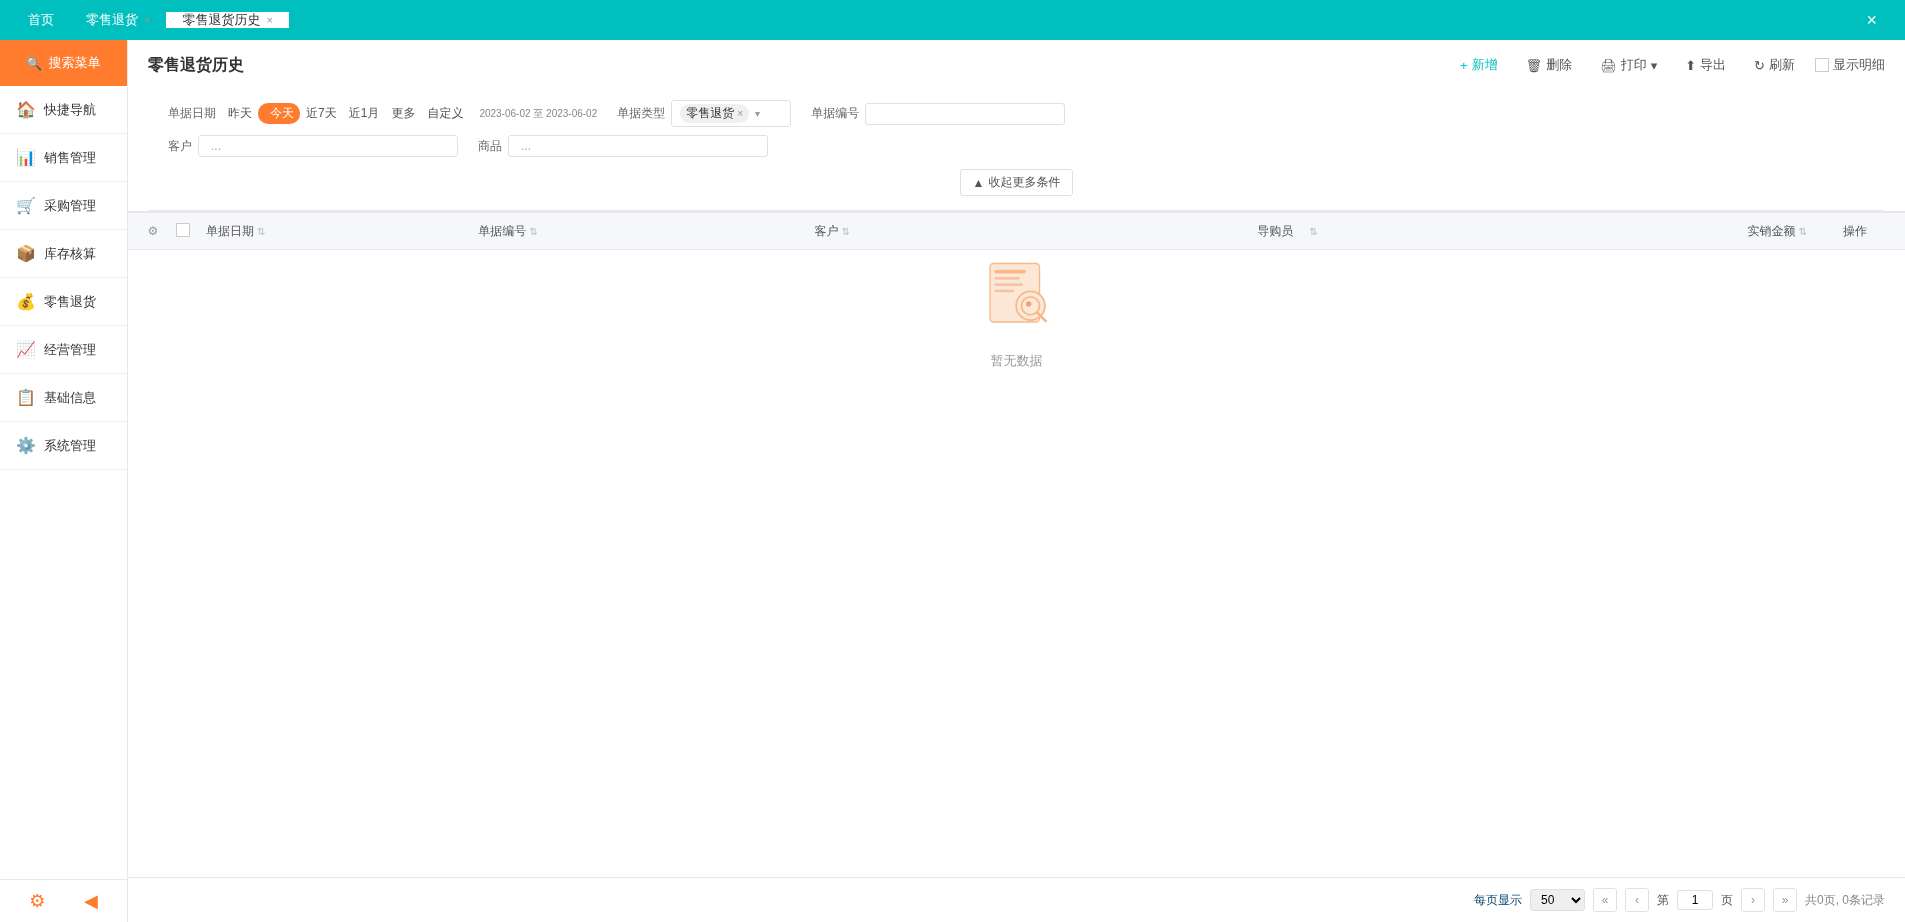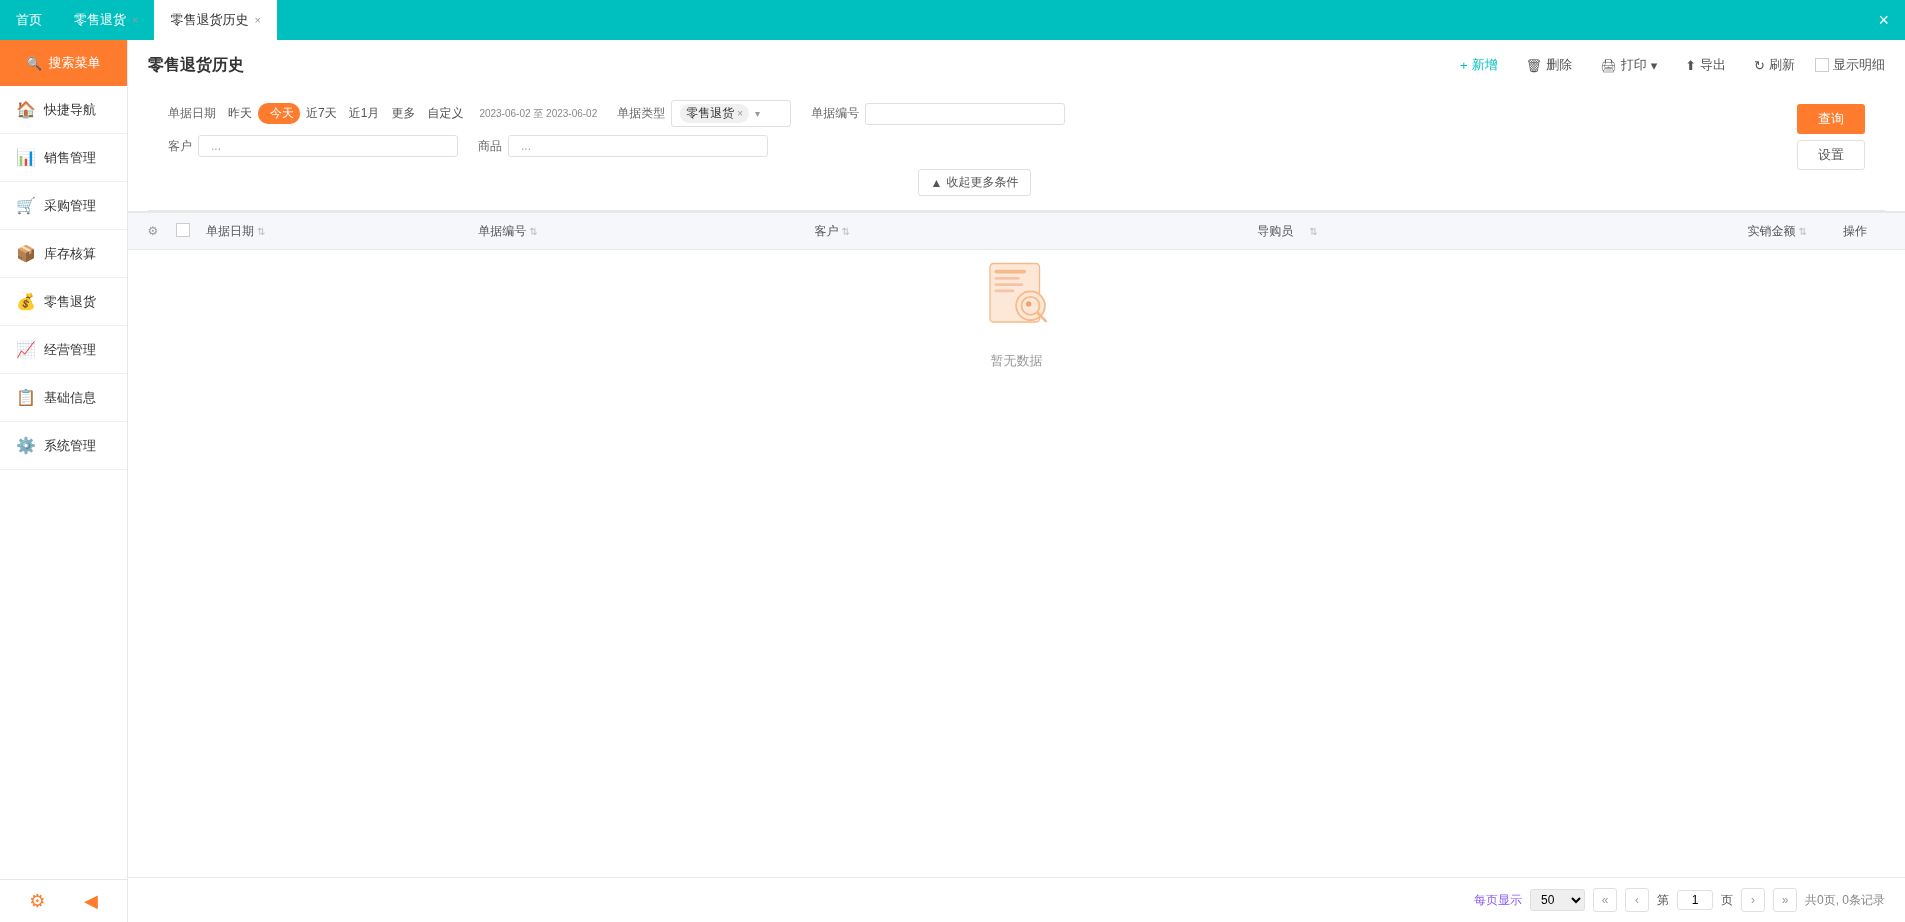--- a/index.html
+++ b/index.html
@@ -4,21 +4,21 @@
   <style>
     * { box-sizing: border-box; margin: 0; padding: 0; font-family: 'Microsoft YaHei', Arial, sans-serif; }
     body { width: 1905px; height: 922px; overflow: hidden; background: #f5f5f5; display: flex; flex-direction: column; }
 
     
     .top-bar {
       height: 40px;
       background: #00bfbf;
       display: flex;
       align-items: center;
-      padding: 0;
+      padding: 12px;
       flex-shrink: 0;
     }
     .top-bar-tabs {
       display: flex;
       align-items: stretch;
       height: 100%;
       flex: 1;
     }
     .tab-item {
       display: flex;
@@ -327,21 +327,21 @@
       align-items: center;
       justify-content: flex-end;
       gap: 8px;
       padding: 10px 20px;
       background: #fff;
       border-top: 1px solid #e8e8e8;
       font-size: 12px;
       color: #555;
       flex-shrink: 0;
     }
-    .pagination-label { color: #8b5cf6; }
+    .pagination-label { color: #0c4a6e; }
     .page-size-select {
       border: 1px solid #e0e0e0;
       border-radius: 3px;
       padding: 2px 6px;
       font-size: 12px;
       cursor: pointer;
     }
     .page-nav-btn {
       width: 24px;
       height: 24px;
@@ -537,24 +537,20 @@
               </div>
             </div>
 
             <div class="filter-collapse-row">
               <div class="filter-more-btn">
                 <span>▲</span>
                 <span>收起更多条件</span>
               </div>
             </div>
           </div>
-          <div class="filter-right">
-            <button class="btn-query">查询</button>
-            <button class="btn-settings">设置</button>
-          </div>
         </div>
       </div>
     </div>
 
     <div class="table-area">
 
       <div class="table-header">
         <div class="th-settings">⚙</div>
         <div class="th-check">
           <span style="width:14px;height:14px;border:1px solid #ccc;display:inline-block;background:#fff;"></span>

